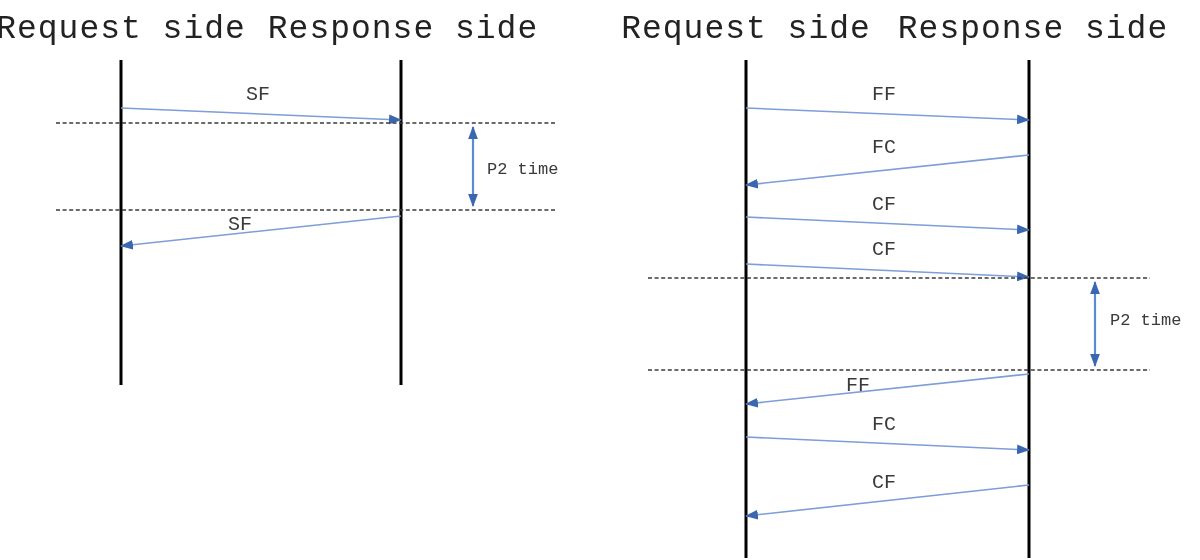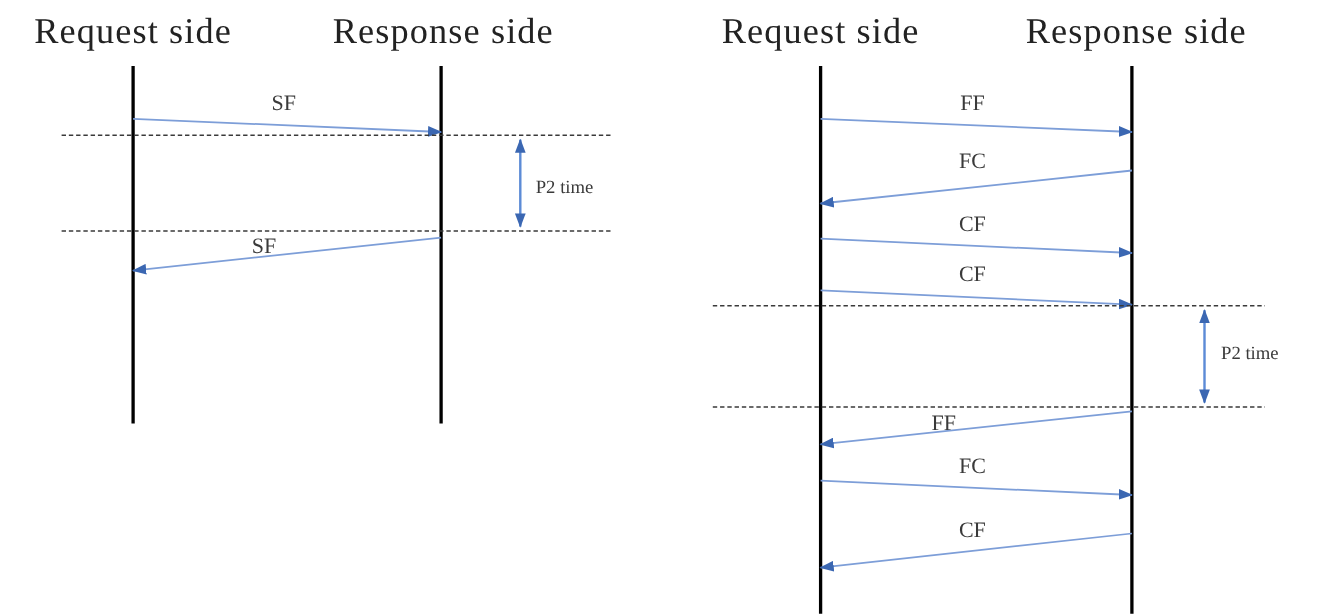--- a/index.html
+++ b/index.html
@@ -1,18 +1,18 @@
 <!DOCTYPE html>
 <html style="--arrow-shaft: #7d9ed8; --arrow-head: #3b67b2; --p2-arrow: #5c8bd6; --lifeline: #000000; --dashed-line: #3a3a3a; --title-text: #222222; --label-text: #3a3a3a;"><head>
 <meta charset="utf-8">
 <style>
   html,body{margin:0;padding:0;background:#ffffff;}
   .canvas{
     position:relative;width:1200px;height:560px;background:#ffffff;overflow:hidden;
-    font-family:Liberation Serif, serif;
+    font-family:Liberation Mono, monospace;
   }
   .canvas svg{position:absolute;left:0;top:0;}
   .lifeline{stroke:var(--lifeline,#000000);stroke-width:3;}
   .msg{stroke:var(--arrow-shaft,#7d9ed8);stroke-width:1.6;fill:none;}
   .dashedline{stroke:var(--dashed-line,#3a3a3a);stroke-width:1.3;stroke-dasharray:4 2.6;}
   .p2arrow{stroke:var(--p2-arrow,#5c8bd6);stroke-width:2.2;fill:none;}
   .head{fill:var(--arrow-head,#3b67b2);}
   .txt{position:absolute;white-space:nowrap;}
   .title{
     font-size:33px;line-height:33px;letter-spacing:1px;

